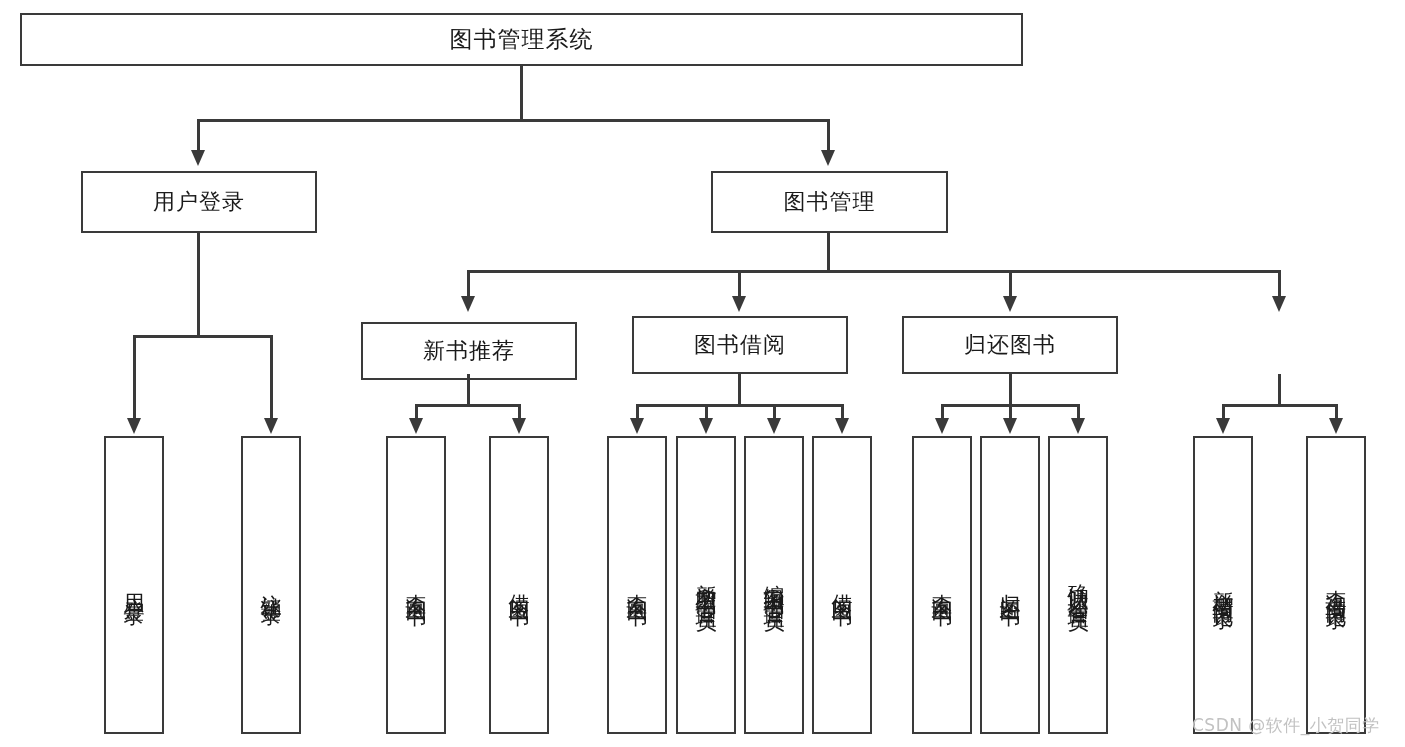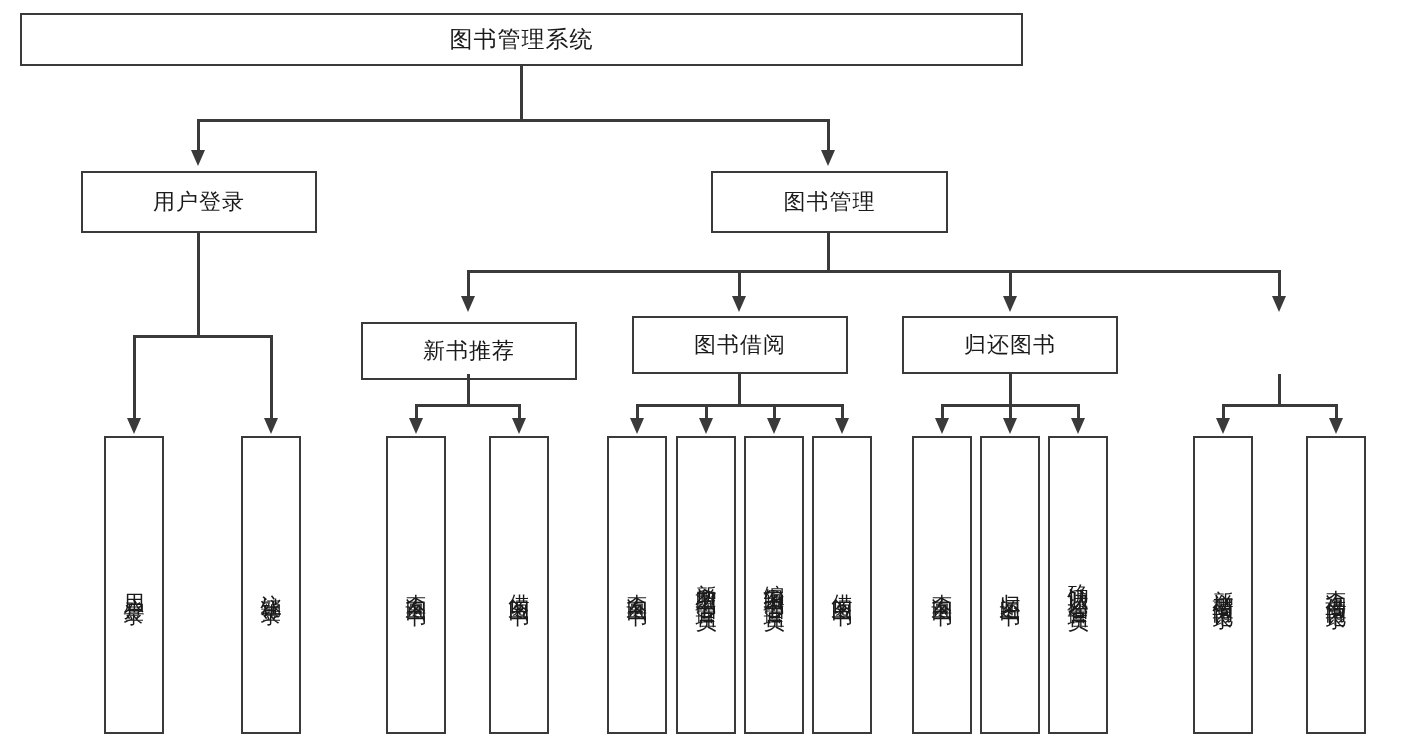--- a/index.html
+++ b/index.html
@@ -195,14 +195,15 @@
     <span>确认归还（管理员）</span>
   </div>
 
   <div class="node vert" style="left:1193px; top:436px; width:60px; height:298px;">
     <span>新增借阅记录</span>
   </div>
   <div class="node vert" style="left:1306px; top:436px; width:60px; height:298px;">
     <span>查询借阅记录</span>
   </div>
 
+  <div class="watermark" style="left:1192px; top:714px;">CSDN @软件_小贺同学</div>
 
 </div>
 
 </body></html>

